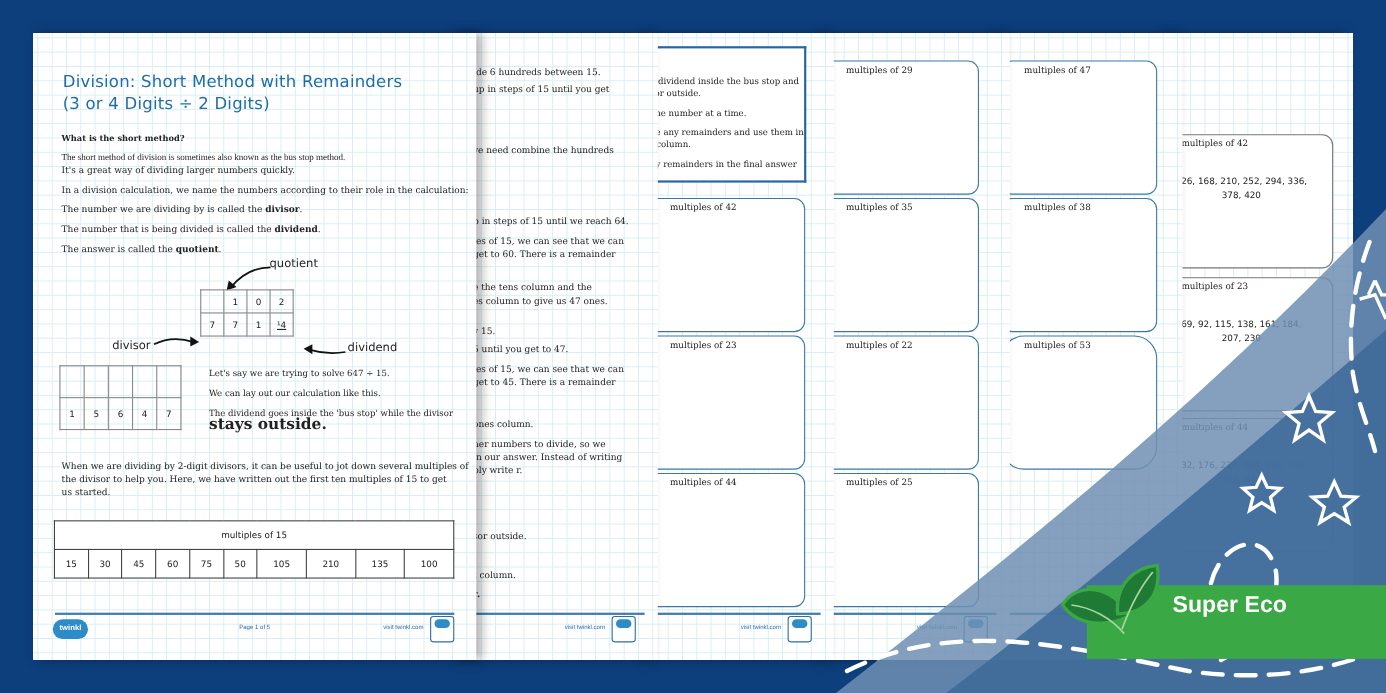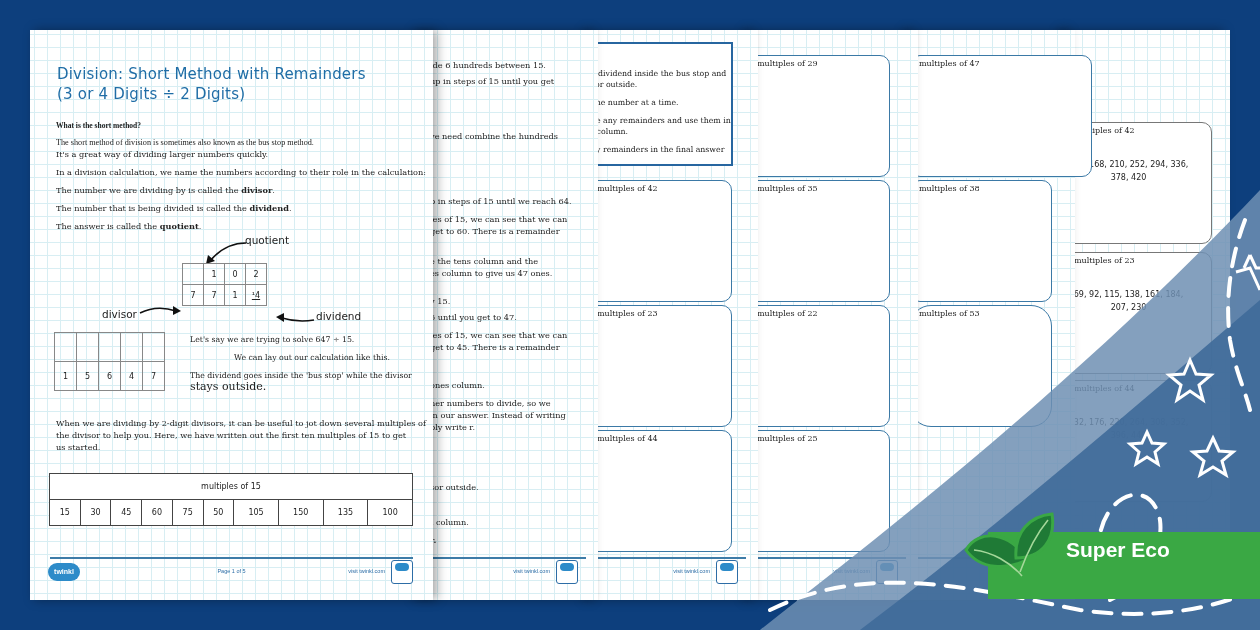--- a/index.html
+++ b/index.html
@@ -27,21 +27,21 @@
   .badge{position:absolute;right:20px;top:530px;width:20px;height:22px;border:1px solid #2d6da6;border-radius:3px;background:#fff;}
   .badge::before{content:"";position:absolute;left:3px;top:2px;width:14px;height:8px;background:#2d8bc9;border-radius:5px;}
   .grid-table{position:absolute;border-collapse:collapse;font-family:"DejaVu Sans",sans-serif;font-size:8px;}
   .grid-table td{border:1px solid #888;text-align:center;width:20px;height:20px;padding:0;}
   .lbl{position:absolute;font-family:"DejaVu Sans",sans-serif;font-size:10.5px;color:#222;}
   .arrow{position:absolute;}
   .mtable{position:absolute;left:19px;top:443px;width:364px;border-collapse:collapse;font-family:"DejaVu Sans",sans-serif;font-size:8px;}
   .mtable td{border:1px solid #444;text-align:center;height:25px;padding:0;background:#fff;}
   .mtable .head td{height:25px;}
   .box{position:absolute;border:1.3px solid #3b79a6;border-radius:10px;background:#fff;}
-  .box .cap{position:absolute;left:8px;top:3px;font-size:8px;font-family:"DejaVu Serif",serif;color:#222;}
+  .box .cap{position:absolute;left:20px;top:3px;font-size:8px;font-family:"DejaVu Serif",serif;color:#222;}
   .box .vals{position:absolute;left:0;right:10px;top:35px;text-align:center;font-size:8px;line-height:13px;font-family:"DejaVu Sans",sans-serif;color:#222;}
   .box6{border-color:#777;}
   .tipbox{position:absolute;left:-5px;top:12px;width:146px;height:120px;border:2px solid #2766a0;border-left:none;background:#fff;}
   .eco{position:absolute;left:988px;top:532px;width:272px;height:67px;background:#3aa844;z-index:20;}
   .eco .l1{position:absolute;left:78px;top:6px;color:#fff;font-family:"Liberation Sans",sans-serif;font-weight:bold;font-size:21px;}
   .eco .l2{position:absolute;left:78px;top:34px;color:#fff;font-family:"Liberation Sans",sans-serif;font-size:20px;}
   .swoosh{position:absolute;inset:0;z-index:15;pointer-events:none;}
 </style>
 </head>
 <body>
@@ -59,21 +59,21 @@
     <div class="vals"><span>69, 92, 115, 138, 161, 184,</span><br><span>207, 230</span></div>
   </div>
   <div class="box box6" style="left:-10px;top:350px;width:155px;height:120px;">
     <span class="cap" style="left:18px;">multiples of 44</span>
     <div class="vals"><span>132, 176, 220, 264, 308, 352,</span><br><span>396, 440</span></div>
   </div>
 </div>
 
 <div class="page p5">
   <div class="edge"></div>
-  <div class="box" style="left:0px;top:25px;width:140px;height:120px;padding-left:40px;">
+  <div class="box" style="left:0px;top:25px;width:140px;height:120px;">
       <span class="cap">multiples of 47</span>
     </div>
   <div class="box" style="left:0px;top:150px;width:140px;height:120px;">
       <span class="cap">multiples of 38</span>
     </div>
   <div class="box" style="left:0px;top:275px;width:140px;height:120px;border-radius:21px;">
       <span class="cap">multiples of 53</span>
     </div>
   <div class="footer-line" style="left:0;right:10px;"></div>
 </div>
@@ -146,21 +146,21 @@
   <div class="footer-line" style="left:0;right:12px;"></div>
   <span class="visit" style="right:48px;">visit twinkl.com</span>
   <div class="badge" style="right:20px;"></div>
 </div>
 
 <div class="page p1">
   <div class="title">
     <div>Division: Short Method with Remainders</div>
     <div>(3 or 4 Digits ÷ 2 Digits)</div>
   </div>
-  <div class="t sub" style="top:90px;font-size:7.5px;font-family:Liberation Serif, serif;">What is the short method?</div>
+  <div class="t sub" style="top:90px;font-size:7.5px;">What is the short method?</div>
   <div class="t" style="top:107px;font-family:Liberation Serif, serif;">The short method of division is sometimes also known as the bus stop method.</div>
   <div class="t" style="top:119px;">It's a great way of dividing larger numbers quickly.</div>
   <div class="t" style="top:137px;">In a division calculation, we name the numbers according to their role in the calculation:</div>
   <div class="t" style="top:155px;"><span>The number we are dividing by is called the </span><b>divisor</b>.</div>
   <div class="t" style="top:173px;"><span>The number that is being divided is called the </span><b>dividend</b>.</div>
   <div class="t" style="top:191px;"><span>The answer is called the </span><b>quotient</b>.</div>
 
   <span class="lbl" style="left:215px;top:204px;">quotient</span>
   <svg class="arrow" style="left:168px;top:207px;" width="50" height="30">
       <path d="M48 6 C35 6 22 12 12 24" stroke="#111" stroke-width="1.6" fill="none"></path>
@@ -205,42 +205,42 @@
     <tr>
       <td style="height:28px;">1</td>
       <td>5</td>
       <td style="border-left:1.5px solid #333;border-top:1.5px solid #333;">6</td>
       <td style="border-top:1.5px solid #333;">4</td>
       <td style="border-top:1.5px solid #333;">7</td>
     </tr>
   </tbody>
     </table>
   <div class="t" style="left:160px;top:304px;font-size:7.8px;">Let's say we are trying to solve 647 ÷ 15.</div>
-  <div class="t" style="left:160px;top:322px;font-size:7.8px;margin-left:44px;">We can lay out our calculation like this.</div>
+  <div class="t" style="left:160px;top:322px;font-size:7.8px;">We can lay out our calculation like this.</div>
   <div class="t" style="left:160px;top:340px;font-size:7.8px;">The dividend goes inside the 'bus stop' while the divisor</div>
-  <div class="t" style="left:160px;top:351px;font-size:11px;">stays outside.</div>
+  <div class="t" style="left:160px;top:351px;font-size:14px;font-weight:bold;">stays outside.</div>
 
   <div class="t" style="top:388px;">When we are dividing by 2-digit divisors, it can be useful to jot down several multiples of</div>
   <div class="t" style="top:400px;">the divisor to help you. Here, we have written out the first ten multiples of 15 to get</div>
   <div class="t" style="top:412px;">us started.</div>
 
   <table class="mtable">
     <tbody>
         <tr class="head">
           <td colspan="10">multiples of 15</td>
         </tr>
     <tr>
       <td>15</td>
       <td>30</td>
       <td>45</td>
       <td>60</td>
       <td>75</td>
       <td>50</td>
       <td>105</td>
-      <td>150</td>
+      <td>210</td>
       <td>135</td>
       <td>100</td>
     </tr>
   </tbody>
     </table>
 
   <div class="footer-line"></div>
   <div class="logo">twinkl</div>
   <div class="pagenum">Page 1 of 5</div>
   <span class="visit">visit twinkl.com</span>

